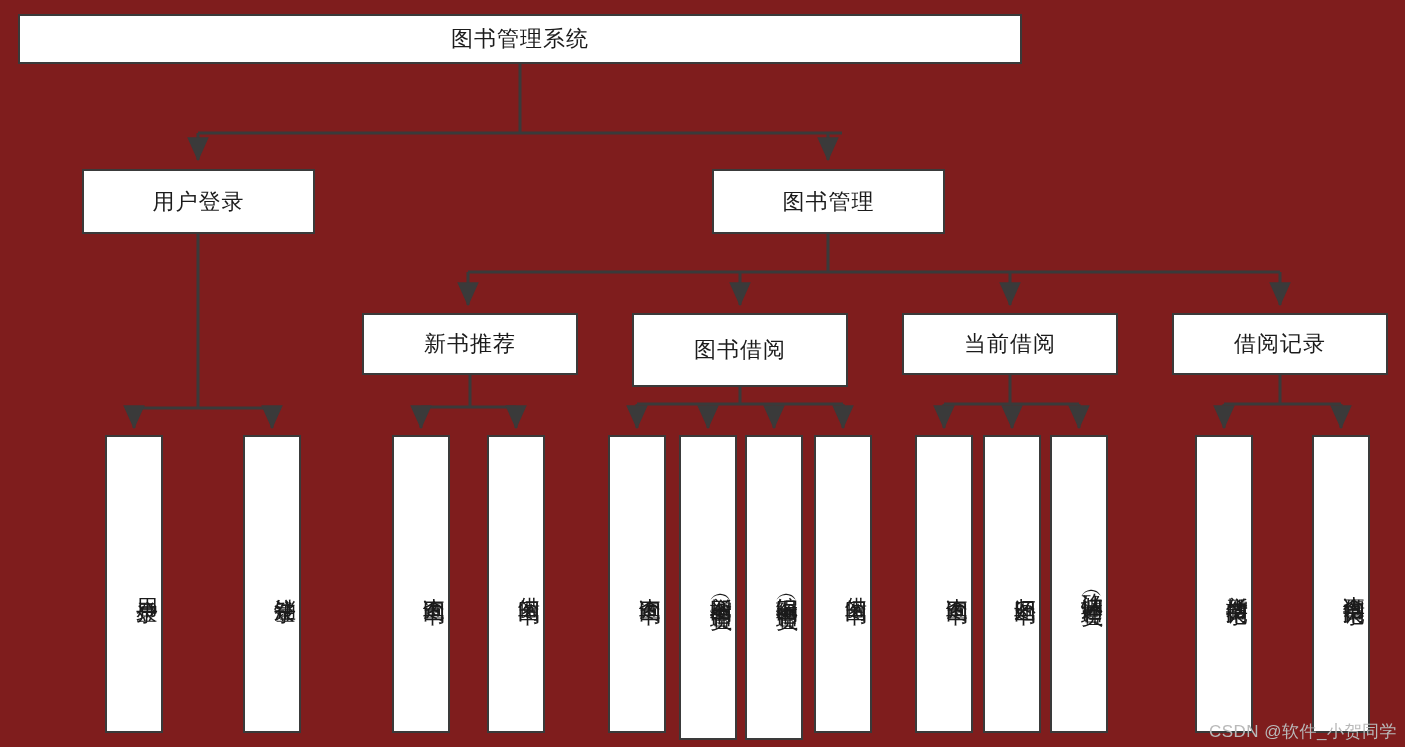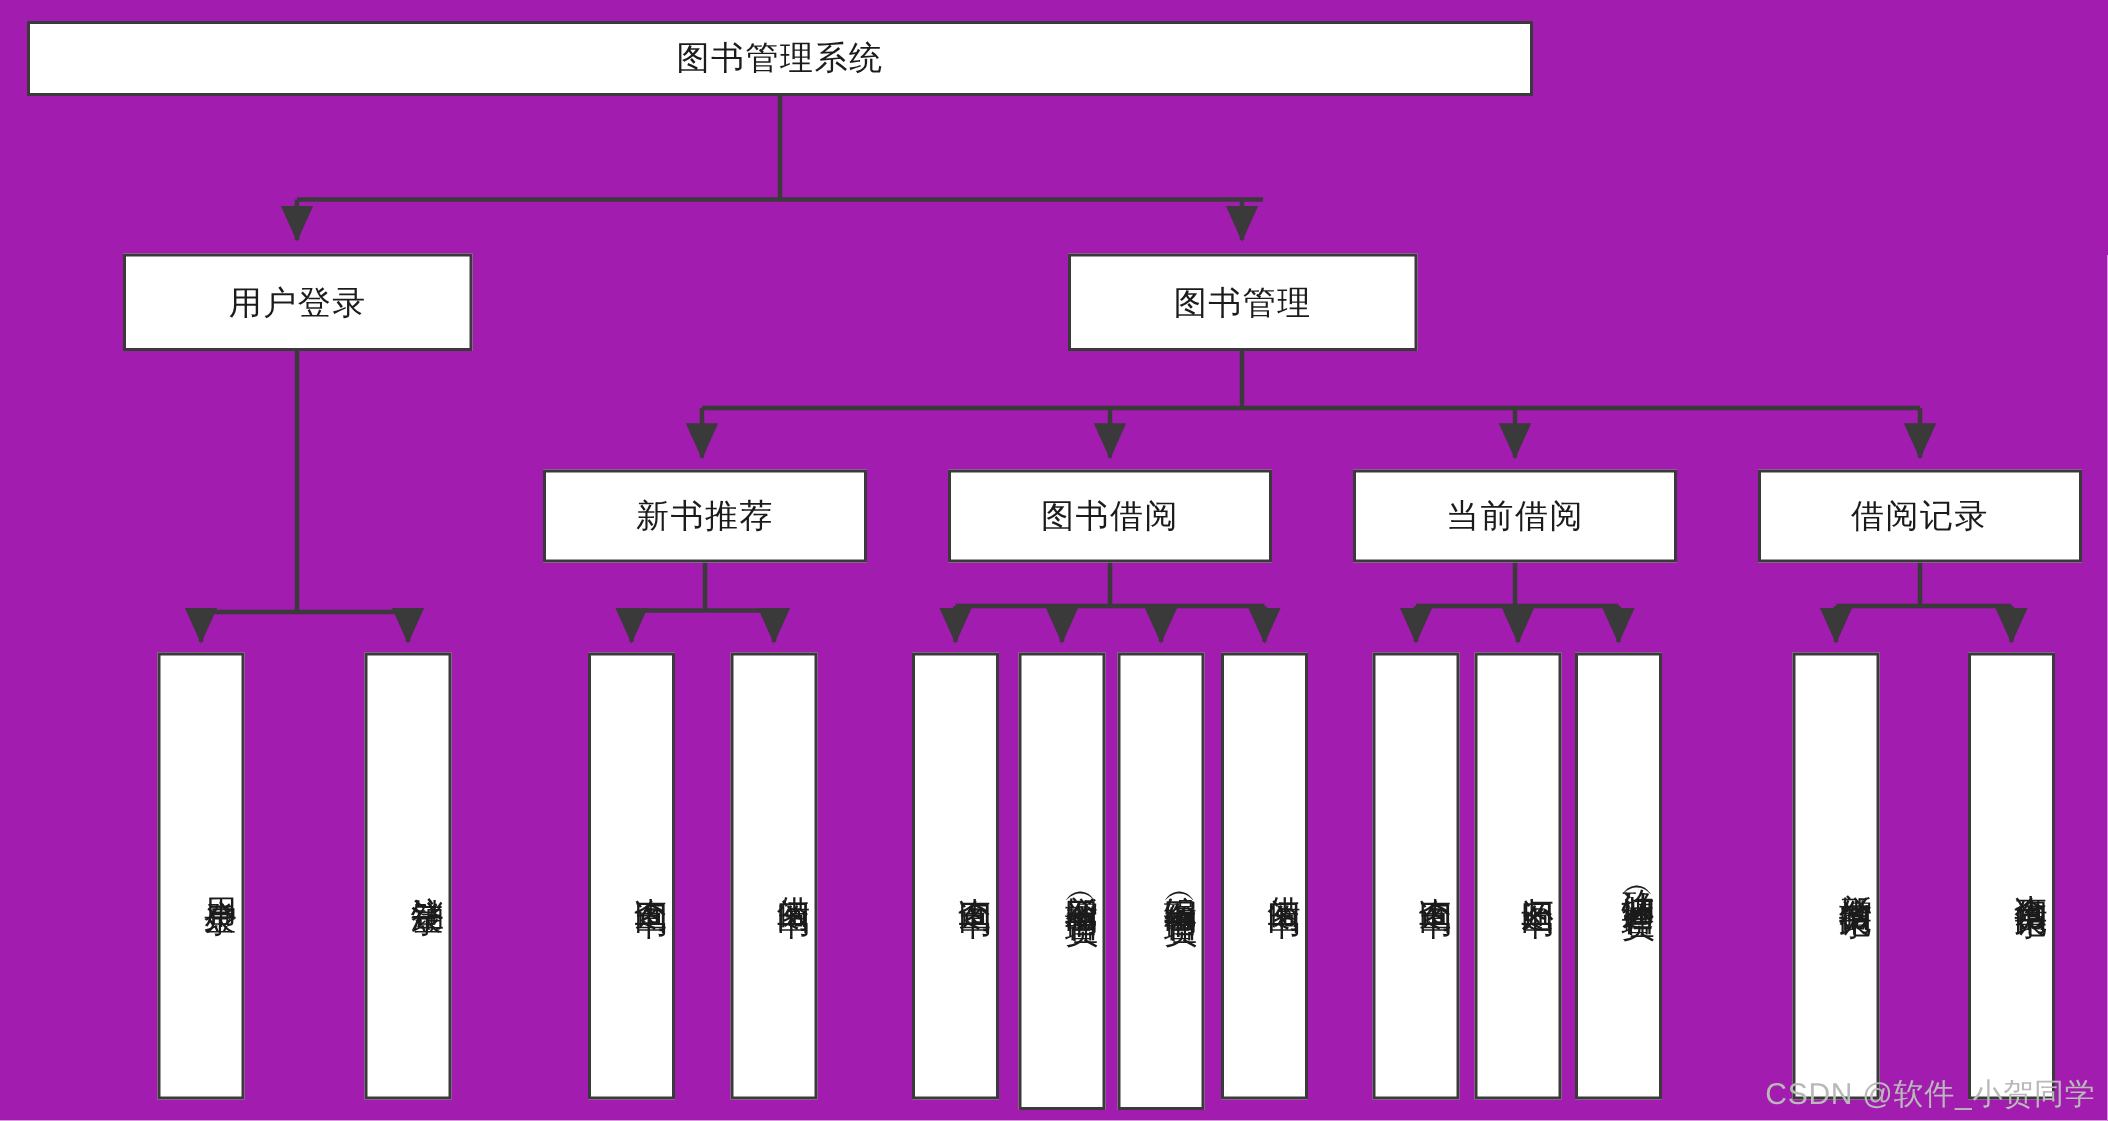--- a/index.html
+++ b/index.html
@@ -7,21 +7,21 @@
     padding: 0;
     background: #ffffff;
   }
   body {
     font-family: "Liberation Sans", "DejaVu Sans", sans-serif;
   }
   #canvas {
     position: relative;
     width: 1405px;
     height: 747px;
-    background: #a21caf;
+    background: #7f1d1d;
     overflow: hidden;
   }
   .node {
     position: absolute;
     box-sizing: border-box;
     border: 2.5px solid #3a3a3a;
     background: #ffffff;
     display: flex;
     align-items: center;
     justify-content: center;
@@ -54,21 +54,21 @@
     left: 0;
     top: 0;
     width: 1405px;
     height: 747px;
     pointer-events: none;
   }
   .watermark {
     position: absolute;
     right: 8px;
     bottom: 4px;
-    font-size: 20px;
+    font-size: 17px;
     color: #b9b9b9;
     white-space: nowrap;
     letter-spacing: 0.5px;
   }
 </style>
 </head>
 <body>
 
 <div id="canvas">
 
@@ -129,21 +129,21 @@
   <div class="node h" style="left: 82px; top: 169px; width: 233px; height: 65px;">
     <span>用户登录</span>
   </div>
   <div class="node h" style="left: 362px; top: 313px; width: 216px; height: 62px;">
     <span>新书推荐</span>
   </div>
 
   <div class="node h" style="left: 712px; top: 169px; width: 233px; height: 65px;">
     <span>图书管理</span>
   </div>
-  <div class="node h" style="left: 632px; top: 313px; width: 216px; height: 62px;">
+  <div class="node h" style="left: 632px; top: 313px; width: 216px; height: 74px;">
     <span>图书借阅</span>
   </div>
   <div class="node h" style="left: 1172px; top: 313px; width: 216px; height: 62px;">
     <span>借阅记录</span>
   </div>
   <div class="node h" style="left: 902px; top: 313px; width: 216px; height: 62px;">
     <span>当前借阅</span>
   </div>
 
   <div class="node v" style="left: 105px; top: 435px; width: 58px; height: 298px;">

